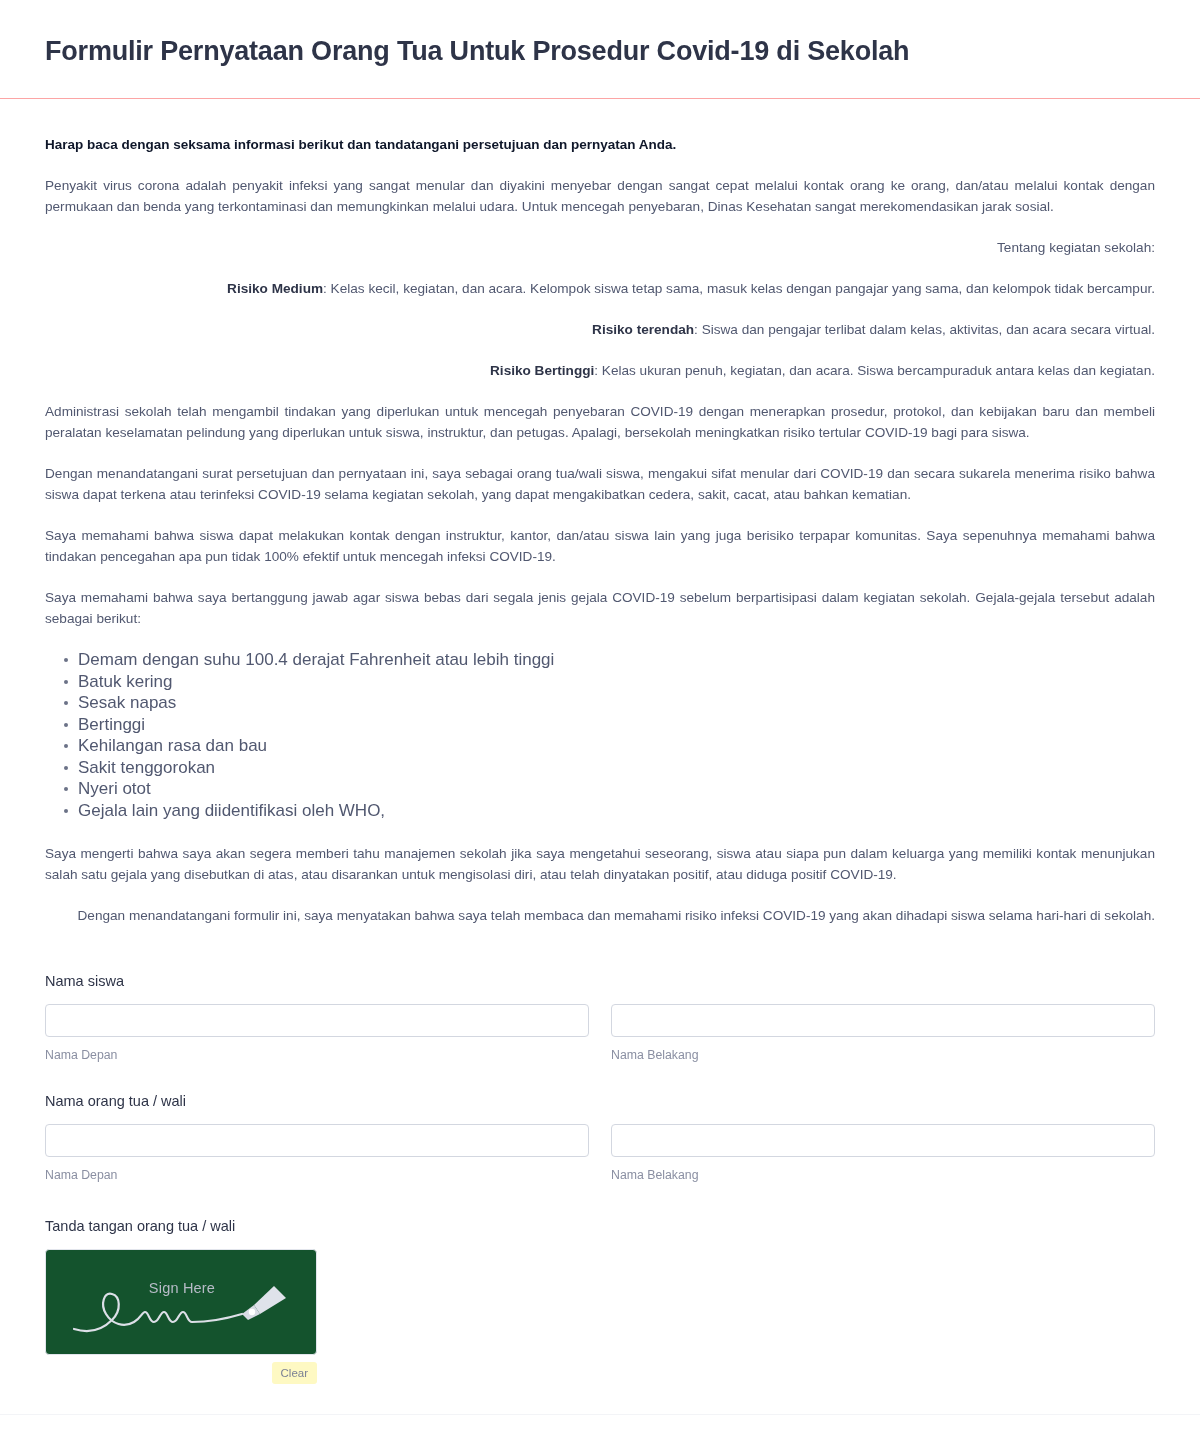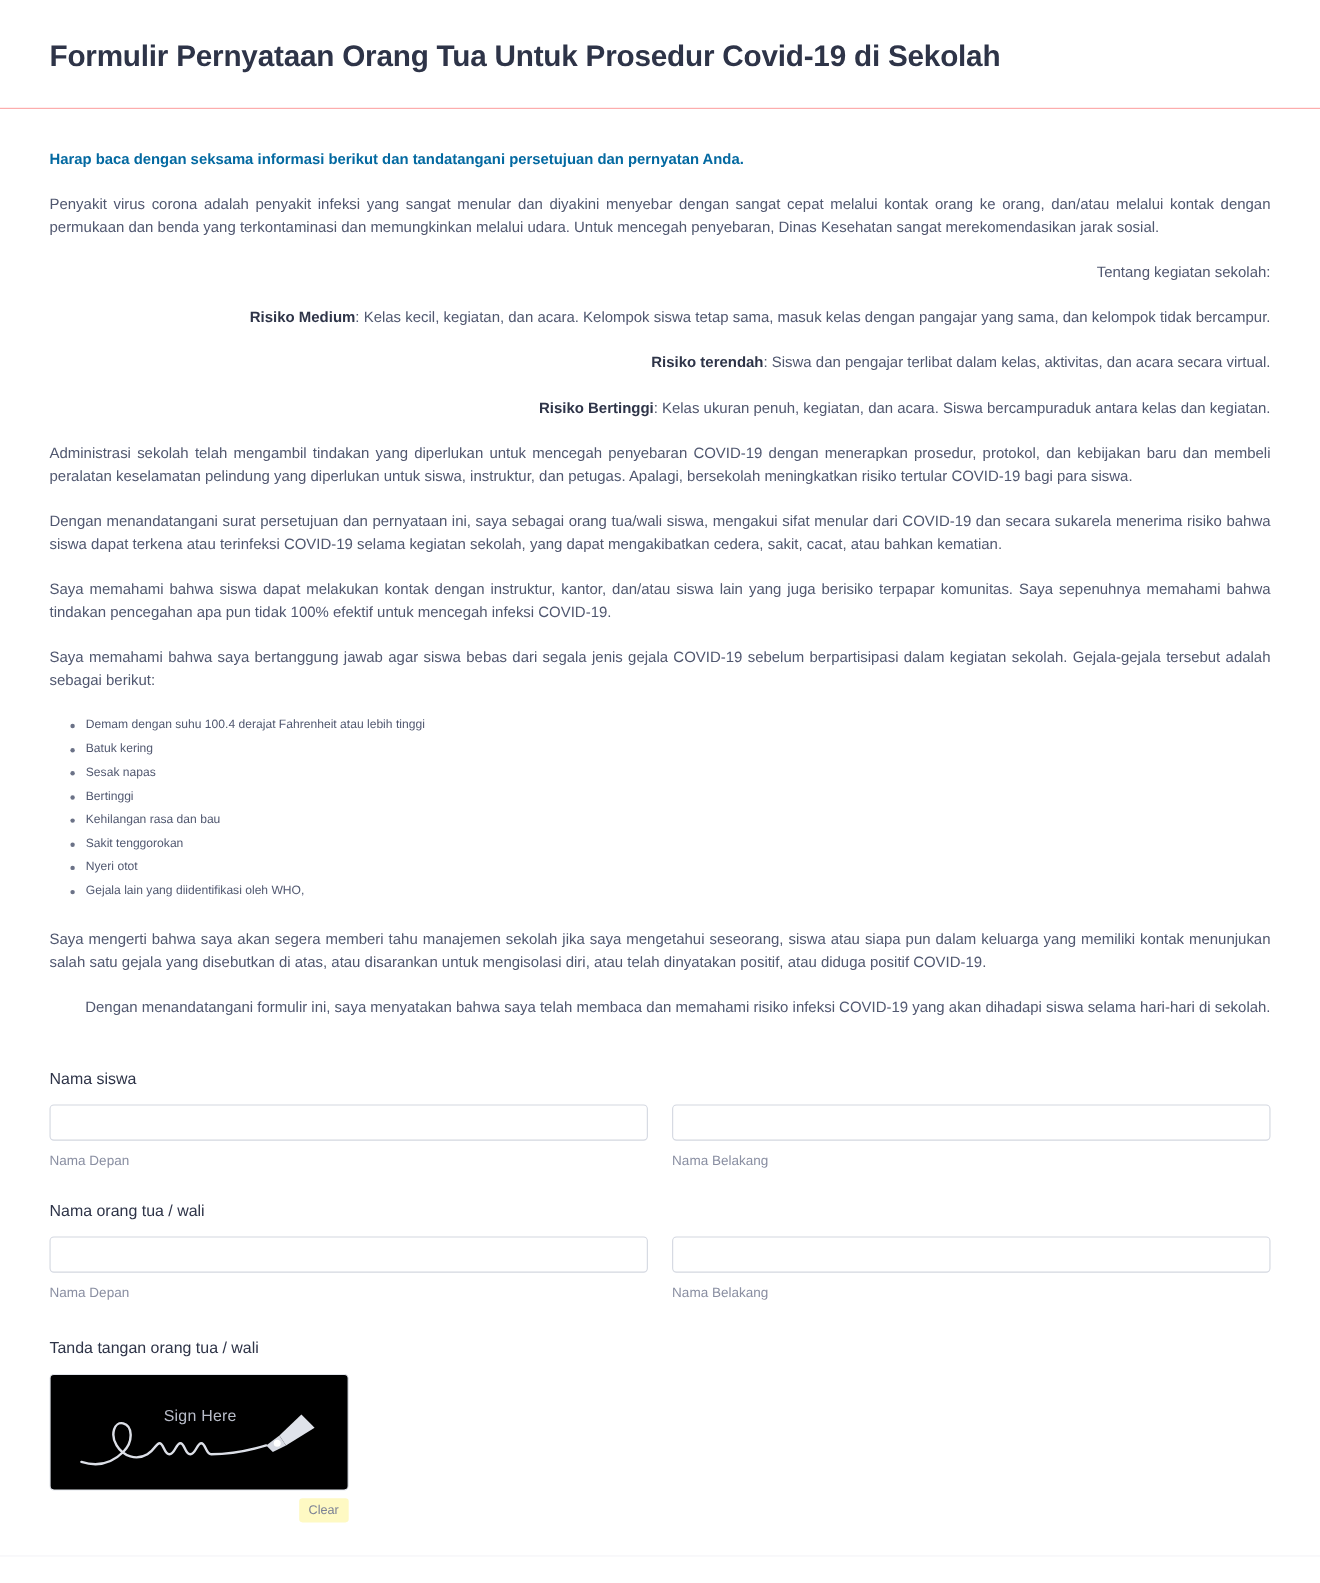--- a/index.html
+++ b/index.html
@@ -40,21 +40,21 @@
   
   .form-body {
     padding: 36px 45px 0 45px;
     flex: 1 1 auto;
   }
 
   .lead {
     font-size: 13.5px;
     line-height: 20px;
     font-weight: bold;
-    color: #0369a1;
+    color: #0f172a;
     margin: 0 0 20px 0;
   }
 
   p.para {
     margin: 0 0 20px 0;
     font-size: 13.6px;
     line-height: 21px;
     color: #515870;
     text-align: justify;
     text-justify: inter-word;
@@ -62,21 +62,21 @@
   p.para.nojust { text-align: right; }
   p.para b { color: #2e3448; font-weight: bold; }
 
   ul.symptoms {
     margin: 0 0 22px 0;
     padding: 0 0 0 33px;
     list-style: none;
   }
   ul.symptoms li {
     position: relative;
-    font-size: 11px;
+    font-size: 17px;
     line-height: 21px;
     color: #515870;
     padding: 0 0 0 0;
     margin-bottom: 0.5px;
   }
   ul.symptoms li::before {
     content: "";
     position: absolute;
     left: -14px;
     top: 9px;
@@ -124,21 +124,21 @@
     color: #8a8fa2;
   }
 
   
   .sig-block { margin-top: 33px; }
   .sig-pad {
     width: 272px;
     height: 106px;
     border: 1px solid #e2e5ec;
     border-radius: 4px;
-    background: #000000;
+    background: #14532d;
     position: relative;
     overflow: hidden;
   }
   .sig-art {
     position: absolute;
     left: 0; top: 0;
     width: 272px; height: 106px;
   }
   .sig-hint {
     position: absolute;

